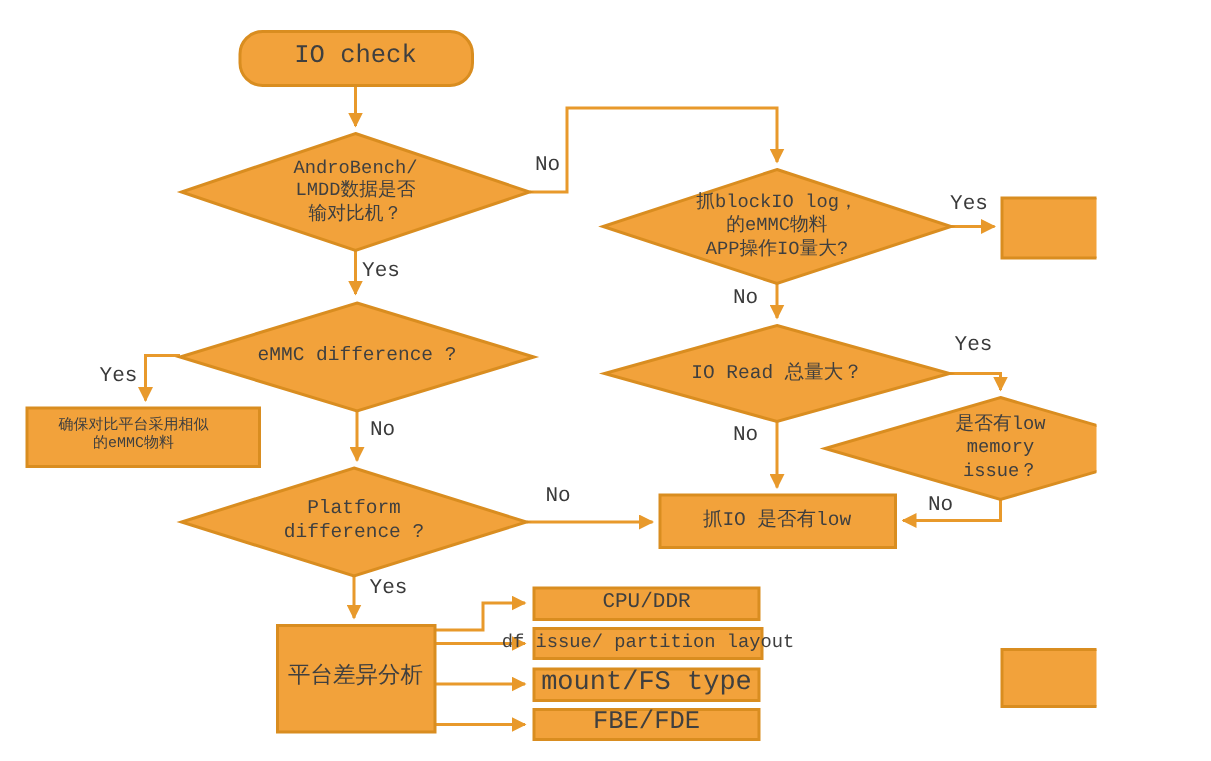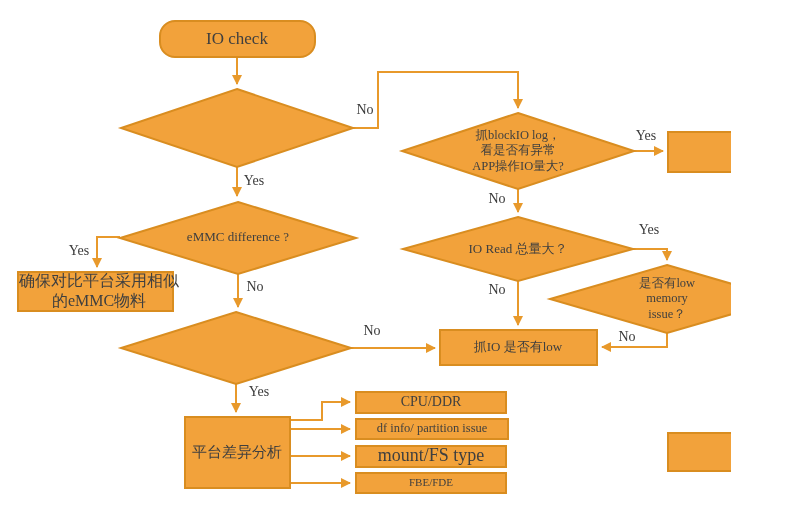--- a/index.html
+++ b/index.html
@@ -1,18 +1,18 @@
 <!DOCTYPE html>
 <html style="--fill: #F2A23B; --border: #D98D20; --conn: #E8992B; --ntext: #3F3F3F; --ltext: #3A3A3A; --bg: #FFFFFF; --edge: #DCDCDC;"><head>
 <meta charset="utf-8">
 <style>
   html,body{margin:0;padding:0;background:#fff;}
   .canvas{
     position:relative;width:731px;height:507px;background:var(--bg,#fff);
-    font-family:Liberation Serif, serif;overflow:hidden;
+    font-family:Liberation Mono, monospace;overflow:hidden;
   }
   .canvas svg{position:absolute;left:0;top:0;}
   .shape{fill:var(--fill);stroke:var(--border);stroke-width:2px;}
   .conn{fill:none;stroke:var(--conn);stroke-width:2px;}
   .arrowhead{fill:var(--conn);}
   .nlabel{
     position:absolute;transform:translate(-50%,-50%);
     color:var(--ntext);text-align:center;white-space:pre-line;line-height:1.22;
   }
   .elabel{
@@ -67,30 +67,35 @@
       <polygon class="shape" points="518,113 634,151 518,189 402,151"></polygon>
       <rect class="shape" x="668" y="132" width="132" height="40"></rect>
       <polygon class="shape" points="518,217 633,249 518,281 403,249"></polygon>
       <polygon class="shape" points="667,265 784,299 667,333 550,299"></polygon>
       <rect class="shape" x="440" y="330" width="157" height="35"></rect>
       <rect class="shape" x="668" y="433" width="129" height="38"></rect>
     </g>
   </svg>
 
   <div class="nlabel" style="left:237px;top:39px;font-size:17px;">IO check</div>
+  <div class="nlabel" style="left:237px;top:128px;font-size:12.5px;">AndroBench/
+LMDD数据是否
+输对比机？</div>
   <div class="nlabel" style="left:238px;top:237px;font-size:13px;text-align:right;">eMMC difference ?</div>
-  <div class="nlabel" style="left:99px;top:291px;font-size:16px;">确保对比平台采用相似
+  <div class="nlabel" style="left:89px;top:291px;font-size:10px;">确保对比平台采用相似
 的eMMC物料</div>
+  <div class="nlabel" style="left:236px;top:347px;font-size:13px;">Platform
+difference ?</div>
   <div class="nlabel" style="left:237px;top:452px;font-size:15px;">平台差异分析</div>
   <div class="nlabel" style="left:431px;top:402px;font-size:14px;">CPU/DDR</div>
-  <div class="nlabel" style="left:432px;top:429px;font-size:12.5px;">df info/ partition issue</div>
+  <div class="nlabel" style="left:432px;top:429px;font-size:12.5px;">df issue/ partition layout</div>
   <div class="nlabel" style="left:431px;top:456px;font-size:18px;">mount/FS type</div>
-  <div class="nlabel" style="left:431px;top:483px;font-size:11px;">FBE/FDE</div>
+  <div class="nlabel" style="left:431px;top:483px;font-size:17px;">FBE/FDE</div>
   <div class="nlabel" style="left:518px;top:151px;font-size:12.5px;">抓blockIO log，
-看是否有异常
+的eMMC物料
 APP操作IO量大?</div>
   <div class="nlabel" style="left:518px;top:249px;font-size:13px;text-align:right;">IO Read 总量大？</div>
   <div class="nlabel" style="left:667px;top:299px;font-size:12.5px;">是否有low
 memory issue？</div>
   <div class="nlabel" style="left:518px;top:347px;font-size:13px;">抓IO 是否有low</div>
 
   <div class="elabel" style="left:254px;top:181px;">Yes</div>
   <div class="elabel" style="left:365px;top:110px;">No</div>
   <div class="elabel" style="left:79px;top:251px;">Yes</div>
   <div class="elabel" style="left:255px;top:287px;">No</div>

